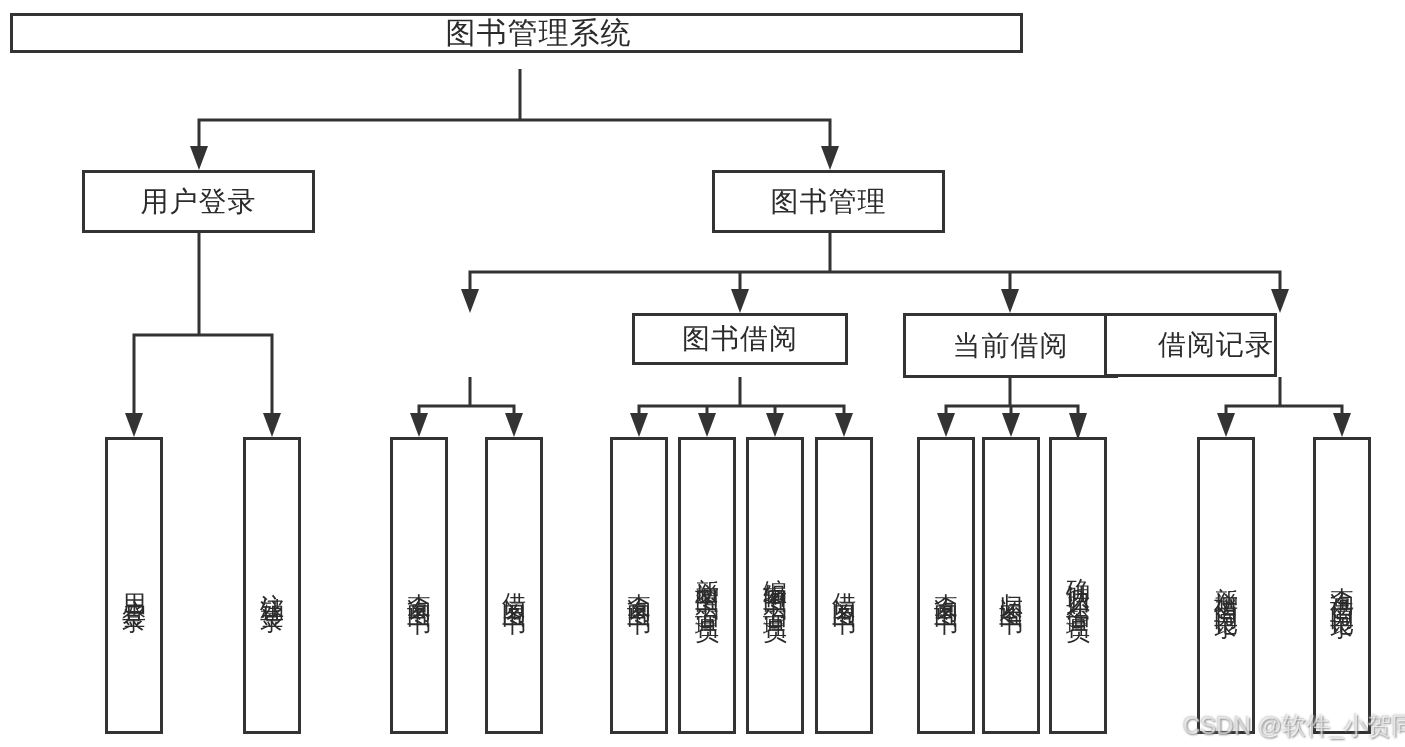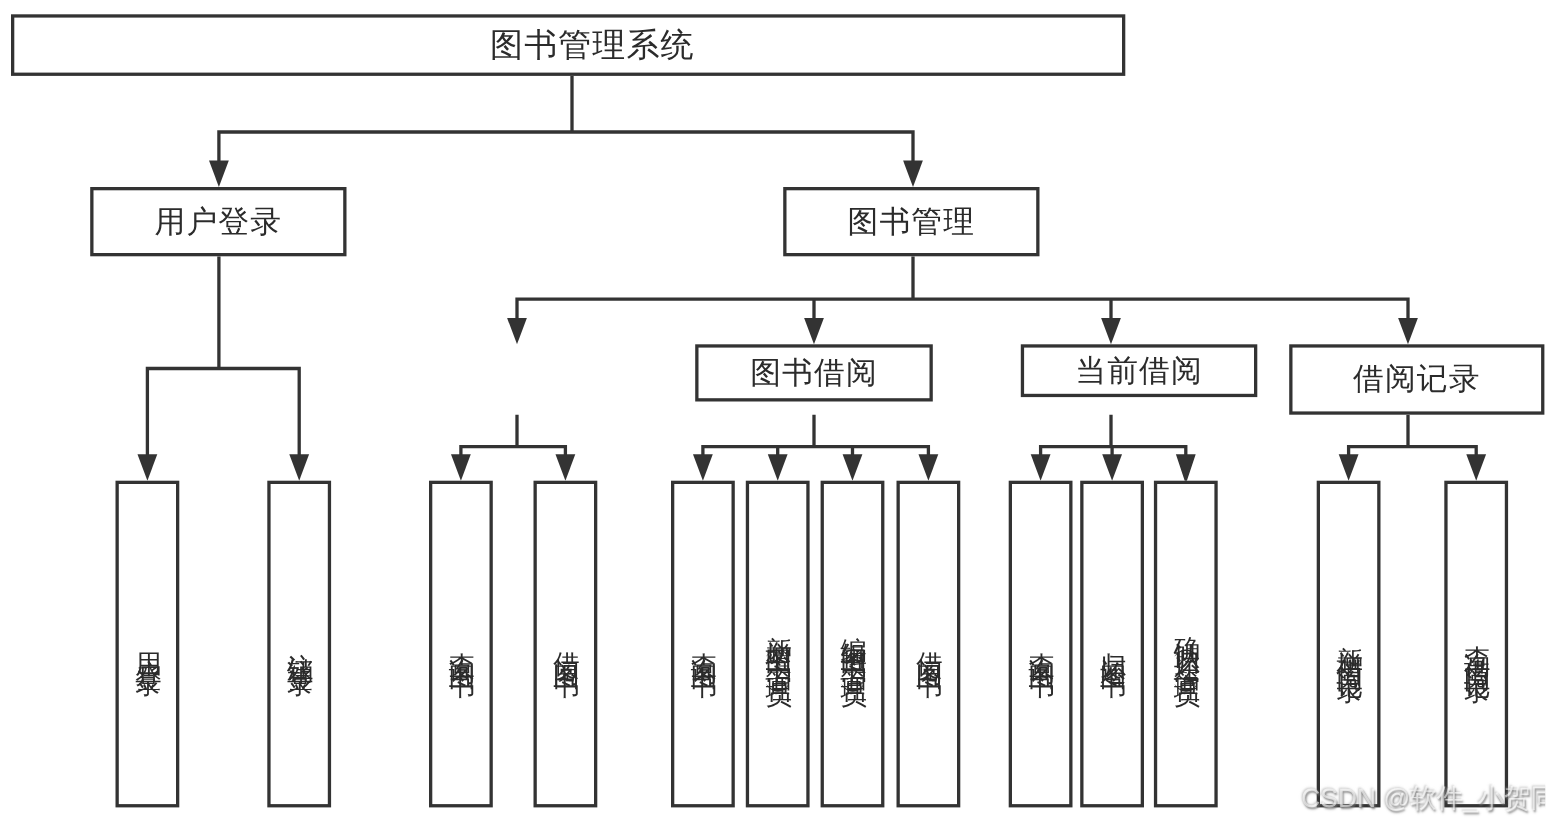--- a/index.html
+++ b/index.html
@@ -30,28 +30,28 @@
     align-items: center;
     justify-content: center;
     color: #2b2b2b;
     z-index: 2;
   }
   .hlabel {
     font-size: 28px;
     letter-spacing: 1px;
     white-space: nowrap;
   }
-  .root  { left: 10px;   top: 13px;  width: 1013px; height: 56px; padding-left: 44px; }
+  .root  { left: 10px;   top: 13px;  width: 1013px; height: 40px; padding-left: 44px; }
   .root .hlabel { font-size: 30px; }
   .n-login   { left: 82px;   top: 170px; width: 233px; height: 63px; }
   .n-mgmt    { left: 712px;  top: 170px; width: 233px; height: 63px; }
   .n-rec     { left: 361px;  top: 313px; width: 217px; height: 64px; }
   .n-borrow  { left: 632px;  top: 313px; width: 216px; height: 52px; }
-  .n-current { left: 903px;  top: 313px; width: 215px; height: 48px; margin-left: 25px; }
-  .n-history { left: 1172px; top: 313px; width: 232px; height: 64px; }
+  .n-current { left: 903px;  top: 313px; width: 215px; height: 65px; }
+  .n-history { left: 1104px; top: 313px; width: 173px; height: 64px; justify-content: flex-end; }
   .leaf {
     top: 437px;
     width: 58px;
     height: 297px;
   }
   .vlabel {
     writing-mode: vertical-rl;
     text-orientation: mixed;
     font-size: 24px;
     letter-spacing: 6px;

